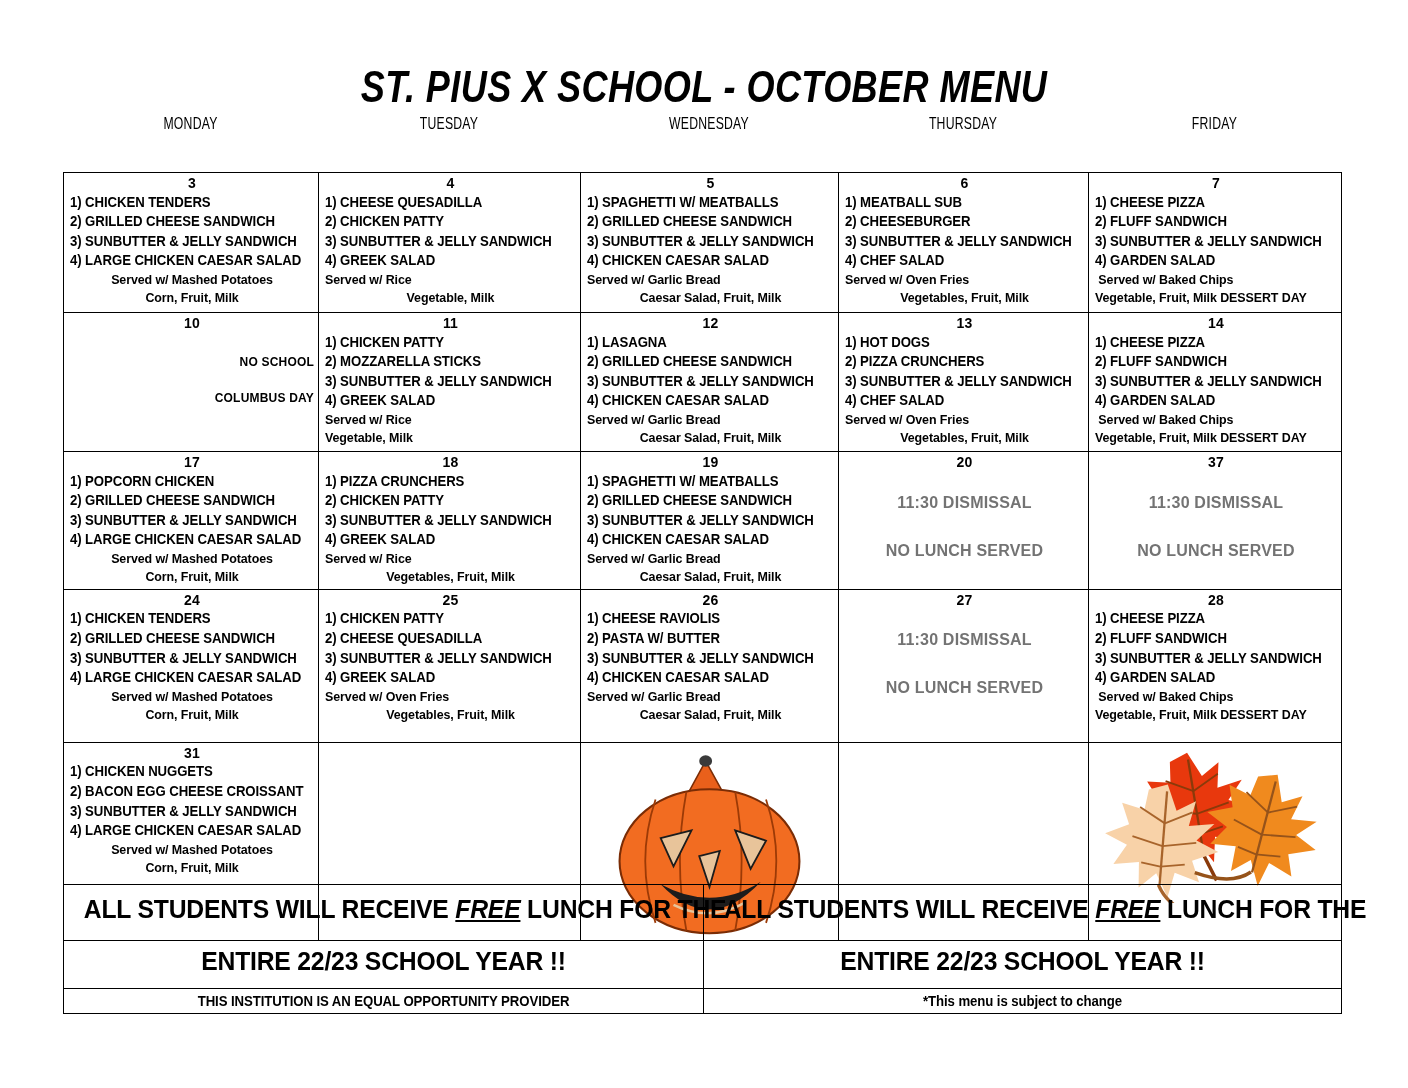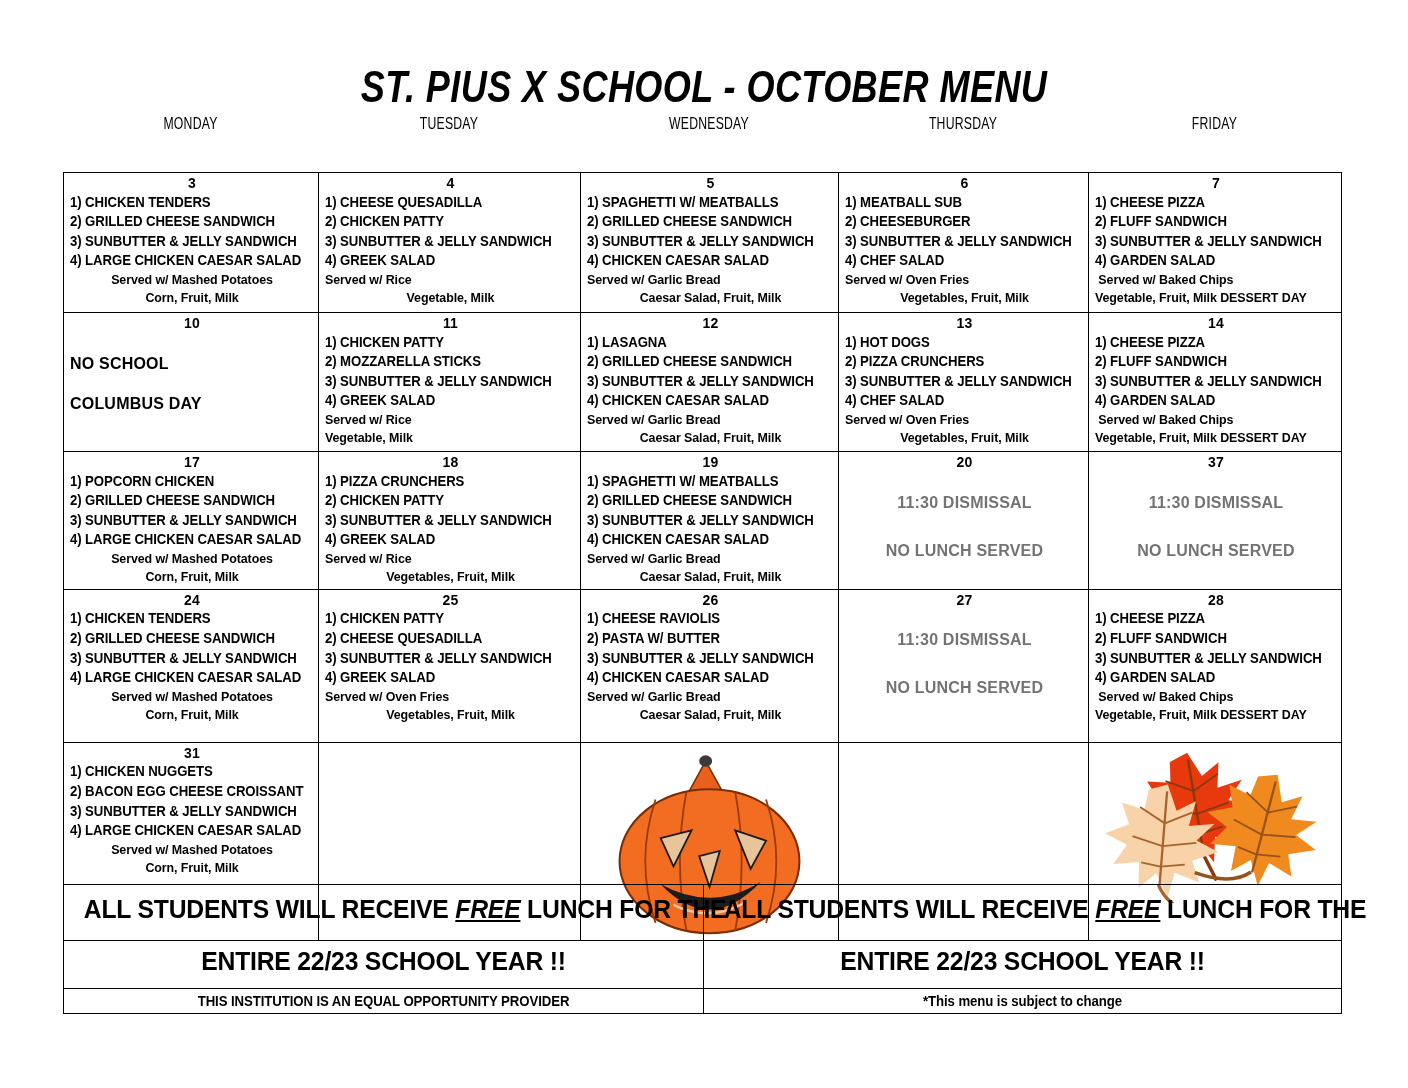--- a/index.html
+++ b/index.html
@@ -112,22 +112,22 @@
     transform: scaleX(0.93);
     transform-origin: 0 50%;
   }
   .sub.c {
     text-align: center;
     transform-origin: 50% 50%;
   }
 
   
   .holiday {
-    text-align: left;
-    font-size: 16px;
+    text-align: right;
+    font-size: 12px;
     font-weight: bold;
     font-family: "Liberation Sans Narrow", "Liberation Sans", sans-serif;
     letter-spacing: 0.2px;
   }
   .holiday .gap { height: 22px; }
   .closed {
     text-align: center;
     font-size: 16px;
     font-weight: bold;
     font-family: "Liberation Sans Narrow", "Liberation Sans", sans-serif;

